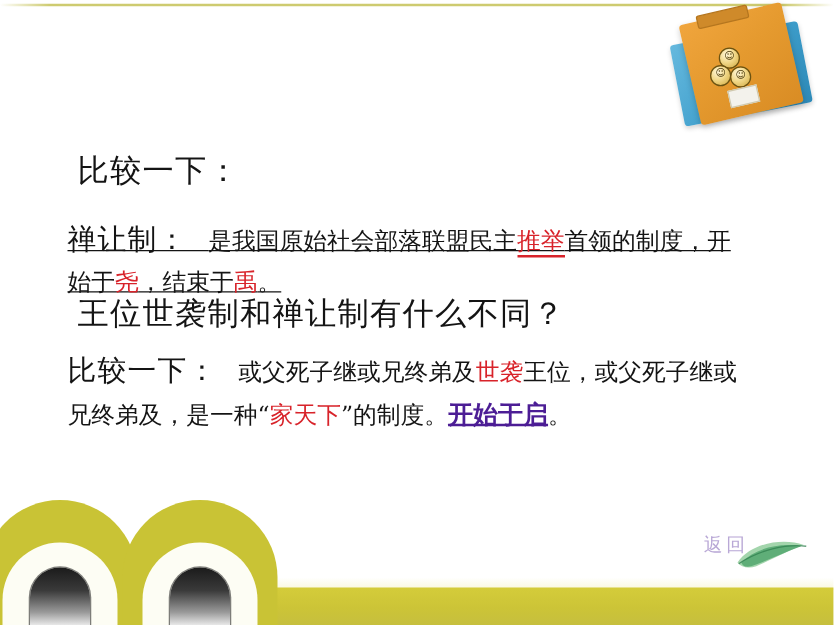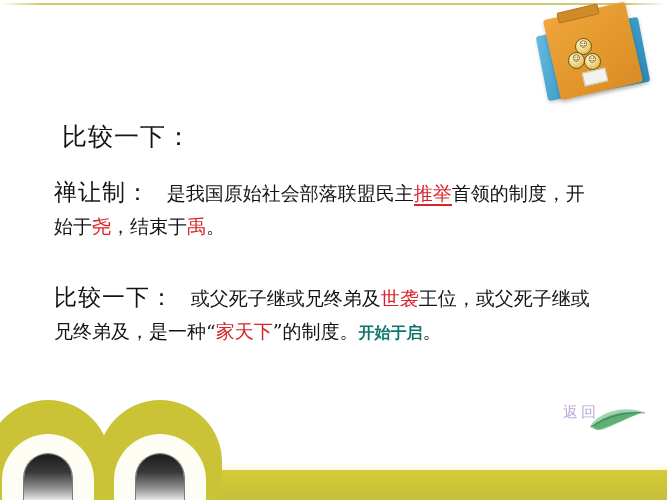--- a/index.html
+++ b/index.html
@@ -140,21 +140,21 @@
     left: 48px; top: 66px;
     width: 22px; height: 12px;
     background: #f3f2ec;
     border: 1px solid #cfc9ae;
     transform: rotate(-13deg);
   }
 
   
   .return-btn {
     position: absolute;
-    right: 8px; top: 396px;
+    right: 8px; top: 420px;
     width: 98px; height: 44px;
     cursor: pointer;
     font-family: Liberation Serif, serif;
   }
   .return-text {
     position: absolute;
     left: 2px; top: 7px;
     font-size: 15px;
     letter-spacing: 3px;
     color: #b9a8d6;
@@ -179,36 +179,37 @@
     font-size: 25px;
     line-height: 38px;
     letter-spacing: 1px;
   }
   .para {
     left: 54px;
     width: 548px;
     font-size: 19px;
     line-height: 33px;
   }
-  #para-1 { top: 176px; }
+  #para-1 { top: 176px; text-decoration: underline; }
   #para-2 { top: 281px; }
 
   .lead {
     font-size: 23px;
     letter-spacing: 1px;
   }
   .red { color: #d8232a; }
   .red-ul {
     color: #d8232a;
     border-bottom: 2px solid #d8232a;
   }
   .big-red {
-    color: #0f766e;
-    font-size: 16px;
+    color: #4c1d95;
+    font-size: 20px;
     font-weight: bold;
+    text-decoration: underline;
   }
 </style>
 </head>
 <body>
 
 <div id="slide">
 
   <div class="top-rule"></div>
 
   <div class="notebooks">
@@ -216,20 +217,21 @@
     <div class="nb-orange"></div>
     <div class="nb-spine"></div>
     <div class="coin c1">☺</div>
     <div class="coin c2">☺</div>
     <div class="coin c3">☺</div>
     <div class="nb-label"></div>
   </div>
 
   <div class="txt title">
     <div>比较一下：</div>
+    <div>王位世袭制和禅让制有什么不同？</div>
   </div>
 
   <div class="txt para" id="para-1"><span class="lead">禅让制：  </span><span>是我国原始社会部落联盟民主</span><span class="red-ul">推举</span><span>首领的制度，开始于</span><span class="red">尧</span><span>，结束于</span><span class="red">禹</span><span>。</span></div>
   <div class="txt para" id="para-2"><span class="lead">比较一下：  </span><span>或父死子继或兄终弟及</span><span class="red">世袭</span><span>王位，或父死子继或兄终弟及，是一种“</span><span class="red">家天下</span><span>”的制度。</span><span class="big-red">开始于启</span><span>。</span></div>
 
   <div class="bottom-band-glow"></div>
   <div class="bottom-band"></div>
 
   <div class="face">
     <div class="arch left"></div>

